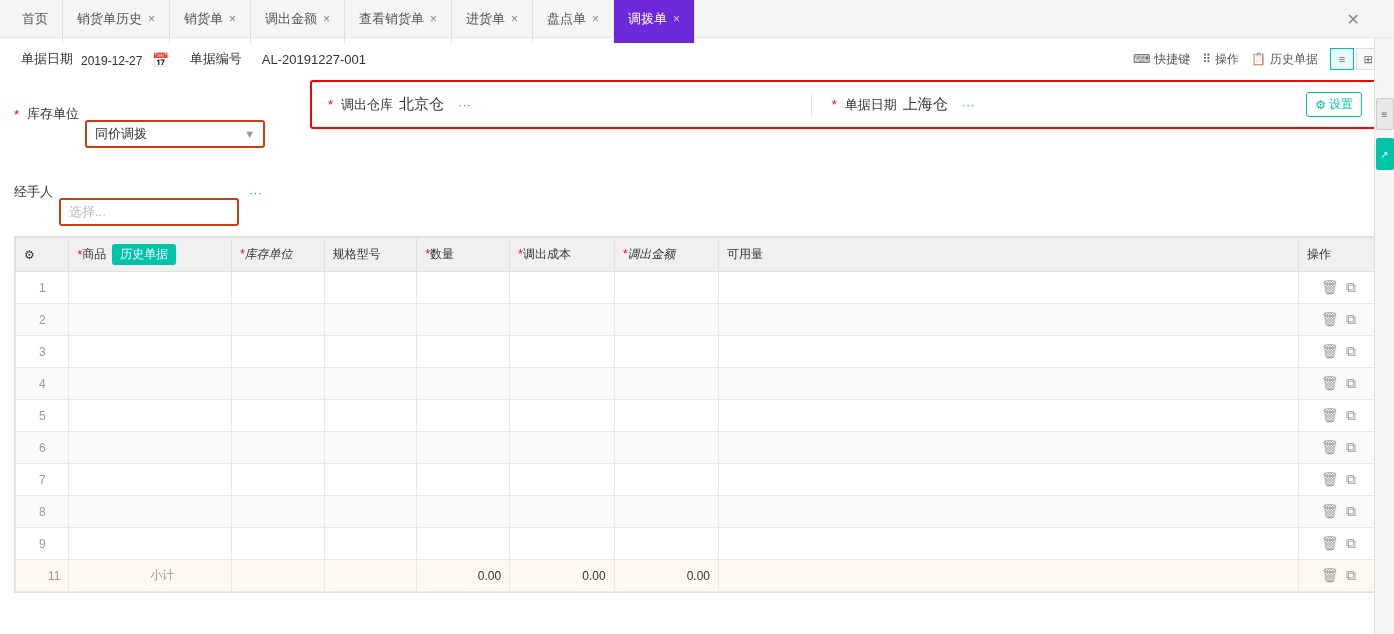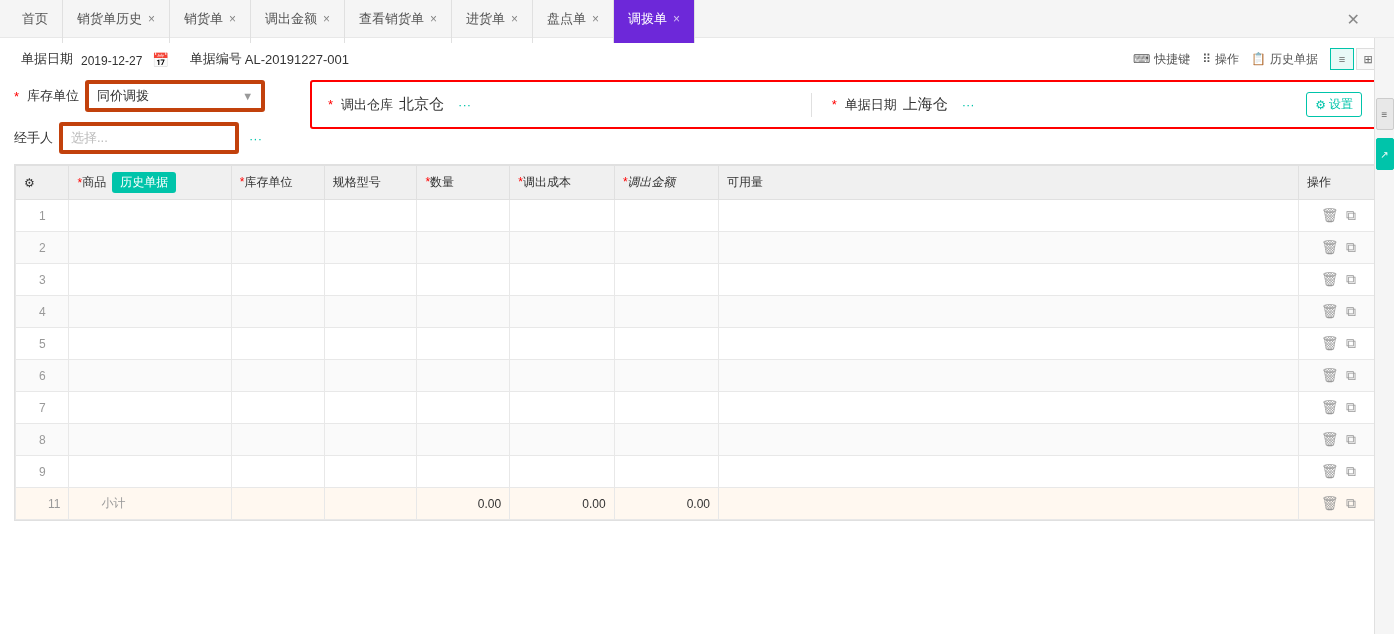--- a/index.html
+++ b/index.html
@@ -113,30 +113,31 @@
       gap: 10px;
       min-width: 280px;
     }
     .form-field {
       display: flex;
       align-items: center;
       gap: 6px;
     }
     .required-star { color: #f00; margin-right: 2px; }
     .field-select {
-      border: 4px solid #c2410c;
+      border: 2px solid #c2410c;
       border-radius: 3px;
       padding: 3px 8px;
       min-width: 160px;
       display: flex;
       align-items: center;
       justify-content: space-between;
       cursor: pointer;
       color: #333;
       background: #fff;
+      margin-top: 40px;
     }
     .field-select .arrow { color: #999; font-size: 11px; }
     .field-placeholder { color: #bbb; }
     .field-more { color: #00c4aa; cursor: pointer; font-size: 13px; margin-left: 4px; }
 
     
     .warehouse-box {
       border: 2px solid #f00;
       border-radius: 3px;
       padding: 10px 16px;
@@ -193,20 +194,21 @@
       border: 1px solid #e8e8e8;
       padding: 4px 8px;
       color: #333;
     }
     .data-table tbody td.row-num {
       text-align: center;
       color: #999;
       width: 40px;
     }
     .data-table tbody td.subtotal-label {
+      text-align: center;
       color: #999;
       font-size: 12px;
       padding-left: 32px;
     }
     .col-actions {
       text-align: center;
       width: 80px;
     }
     .scan-btn {
       background: #00c4aa;
@@ -327,21 +329,21 @@
 
 <div class="main-content">
 
   <div class="header-row">
     <div class="header-left">
       <div style="display:flex;align-items:flex-end;gap:4px;margin-left:7px;">
         <span class="field-label">单据日期</span>
         <span class="field-value">2019-12-27</span>
         <span class="calendar-icon">📅</span>
       </div>
-      <div style="display:flex;align-items:center;gap:3px;">
+      <div style="display:flex;align-items:center;gap:20px;">
         <span class="field-label">单据编号</span>
         <span class="doc-number">AL-20191227-001</span>
       </div>
     </div>
     <div class="header-right">
       <div class="header-action">
         <span>⌨</span>
         <span>快捷键</span>
       </div>
       <div class="header-action">
@@ -406,21 +408,21 @@
           <th class="gear-icon-cell" style="width:40px;">
             <span>⚙</span>
           </th>
           <th style="min-width:140px;">
             <div style="display:flex;align-items:center;">
               <span style="color:#f00;">*</span>
               <span>商品</span>
               <button class="scan-btn">历史单据</button>
             </div>
           </th>
-          <th style="min-width:80px;">
+          <th style="min-width:80px;font-style:italic;">
             <span style="color:#f00;">*</span><span>库存单位</span>
           </th>
           <th style="min-width:80px;">
             <span>规格型号</span>
           </th>
           <th style="min-width:80px;">
             <span style="color:#f00;">*</span><span>数量</span>
           </th>
           <th style="min-width:90px;">
             <span style="color:#f00;">*</span><span>调出成本</span>

